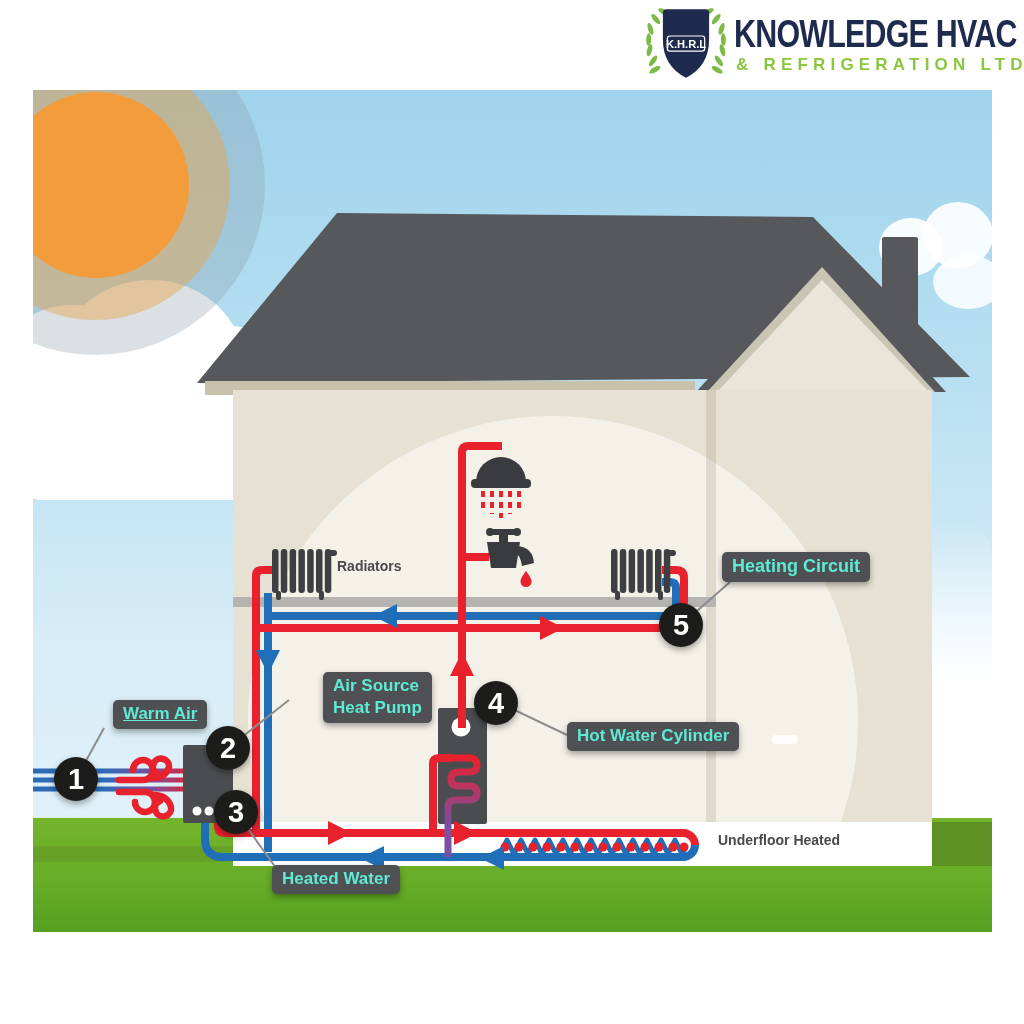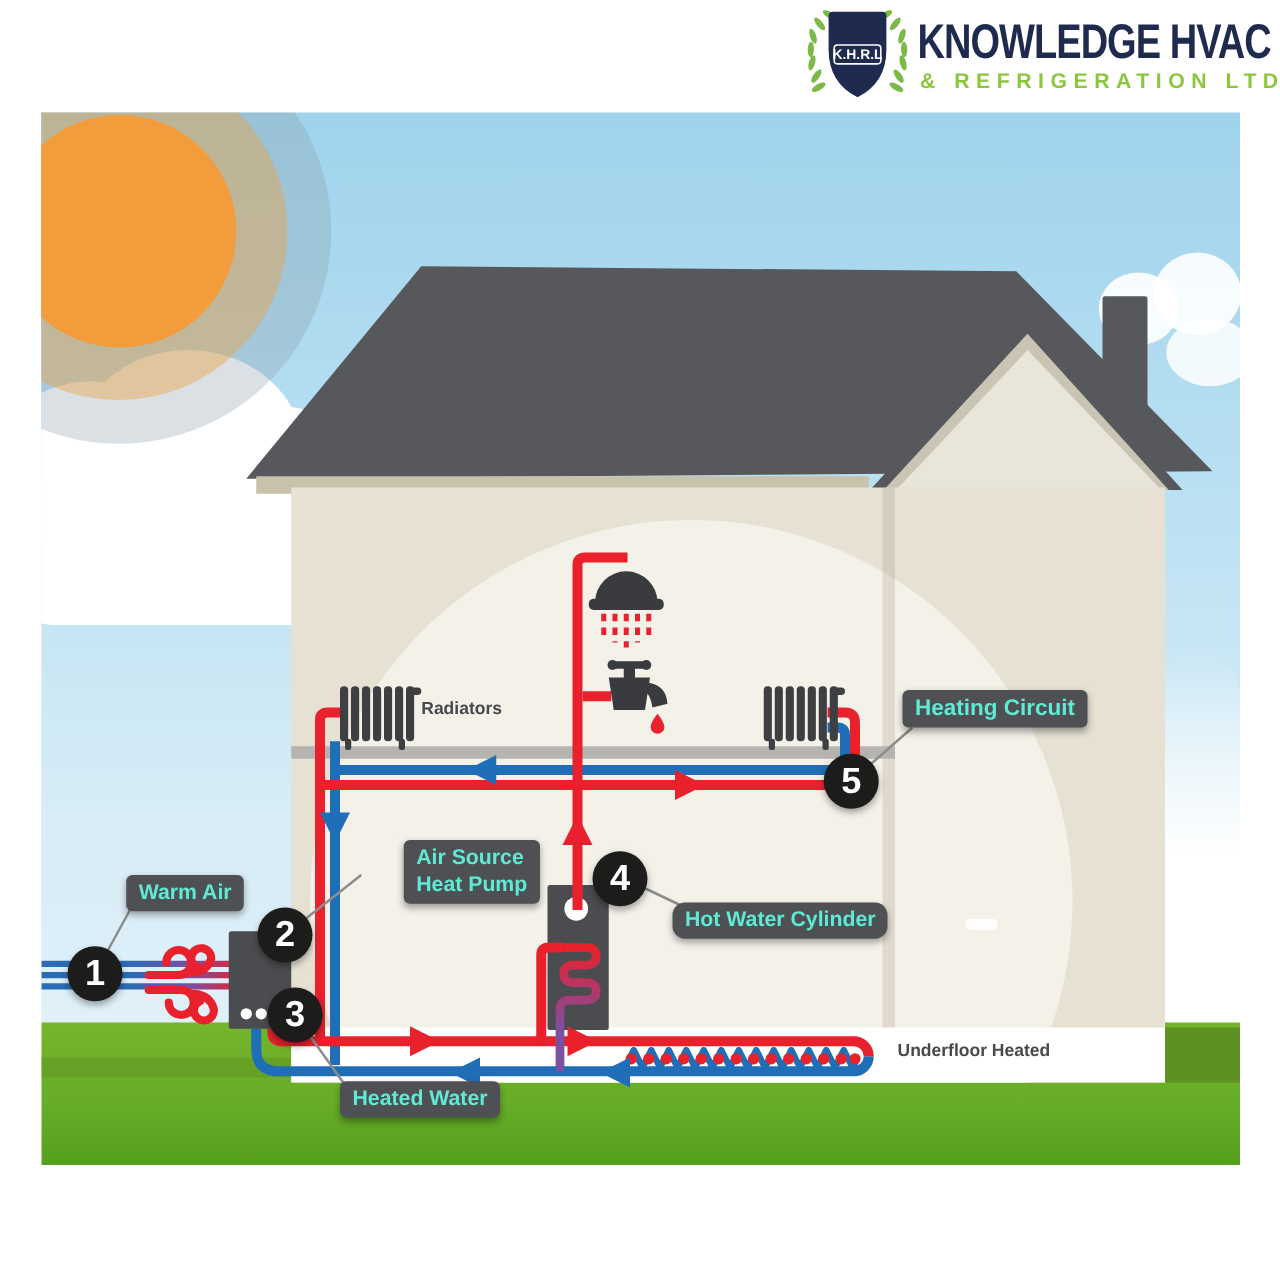--- a/index.html
+++ b/index.html
@@ -261,25 +261,25 @@
 
       <g stroke="#8c8c8c" stroke-width="2">
         <line x1="43" y1="689" x2="71" y2="638"></line>
         <line x1="195" y1="658" x2="256" y2="610"></line>
         <line x1="203" y1="722" x2="253" y2="792"></line>
         <line x1="465" y1="612" x2="534" y2="645"></line>
         <line x1="648" y1="535" x2="697" y2="492"></line>
       </g>
     </svg>
 
-    <div class="plate" style="left:68px;top:610px;">Warm Air</div>
+    <div class="plate" style="left:80px;top:610px;text-decoration:underline;">Warm Air</div>
     <div class="plate" style="left:254px;top:582px;text-align:left;margin-left:36px;">Air Source
 Heat Pump</div>
     <div class="plate" style="left:239px;top:775px;">Heated Water</div>
-    <div class="plate" style="left:505px;top:632px;border-radius:10px;">Hot Water Cylinder</div>
+    <div class="plate" style="left:534px;top:632px;">Hot Water Cylinder</div>
     <div class="plate" style="left:689px;top:462px;font-size:18px;">Heating Circuit</div>
 
     <div class="num" style="left:21px;top:667px;">1</div>
     <div class="num" style="left:173px;top:636px;">2</div>
     <div class="num" style="left:181px;top:700px;">3</div>
     <div class="num" style="left:441px;top:591px;">4</div>
     <div class="num" style="left:626px;top:513px;">5</div>
 
     <div class="caption" style="left:304px;top:468px;">Radiators</div>
     <div class="caption" style="left:685px;top:742px;">Underfloor Heated</div>

